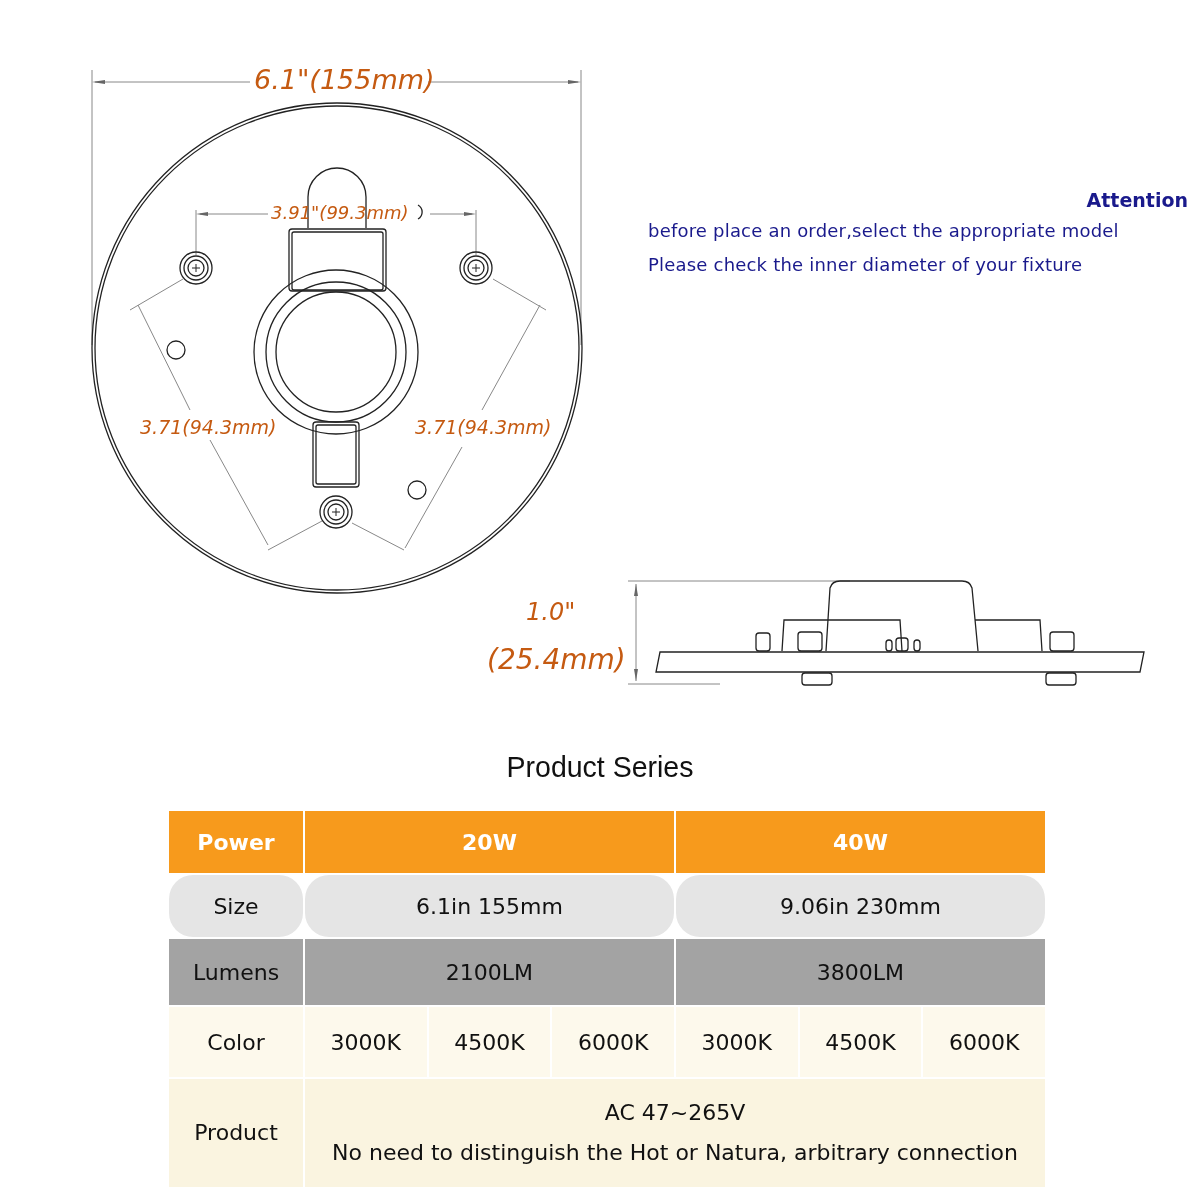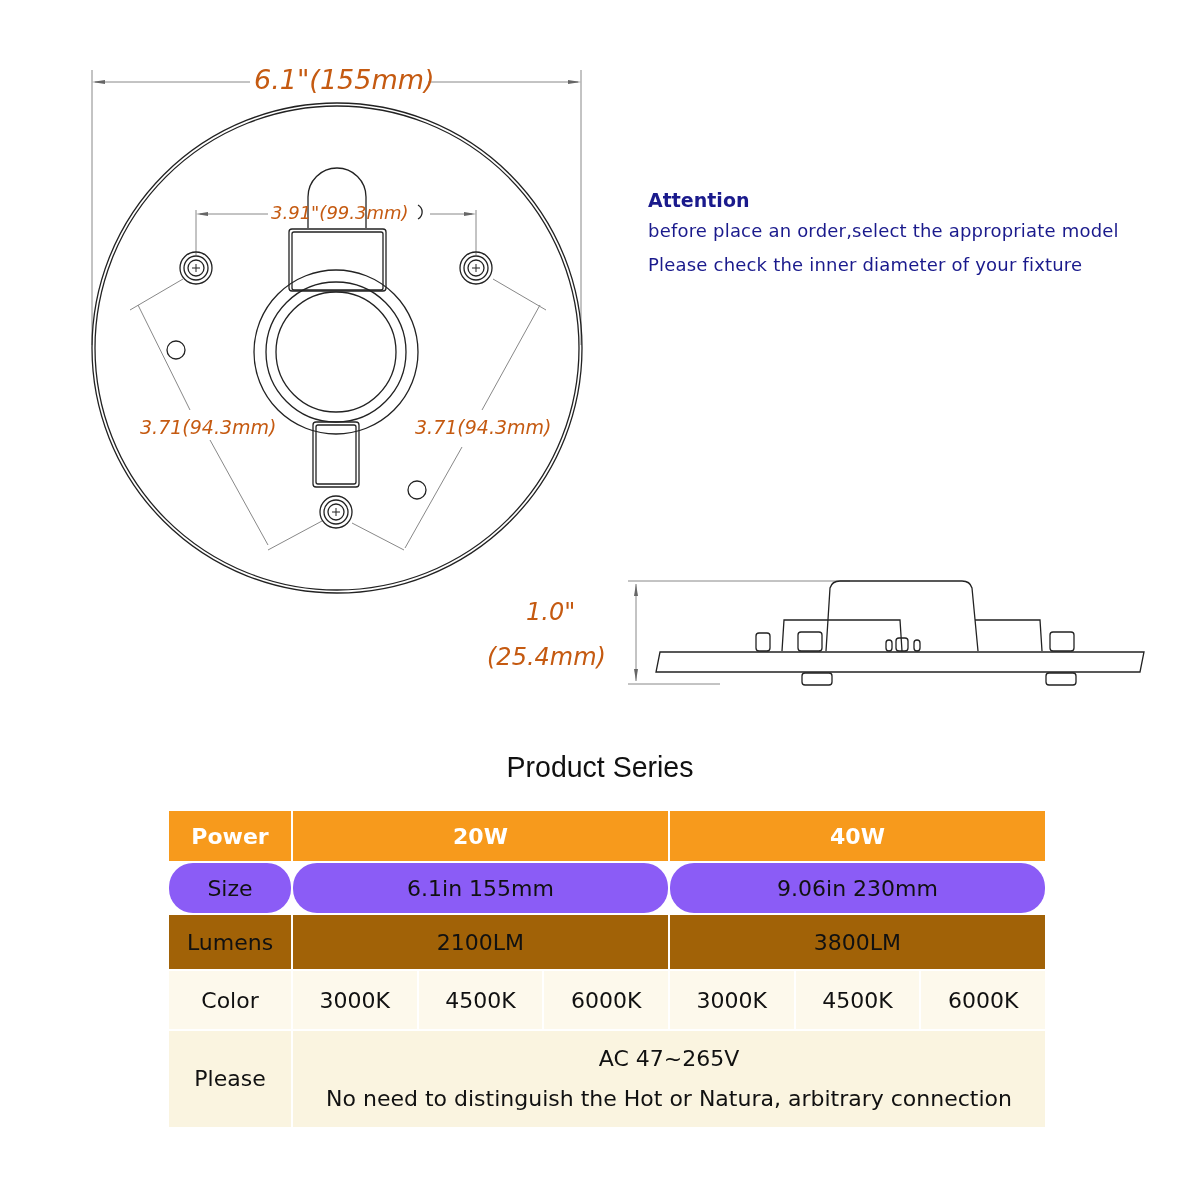--- a/index.html
+++ b/index.html
@@ -1,27 +1,27 @@
 <!DOCTYPE html>
 <html><head>
   <meta charset="utf-8">
   <style>
     html, body { margin: 0; padding: 0; background: #ffffff; }
     body { width: 1200px; height: 1200px; position: relative; overflow: hidden; font-family: "DejaVu Sans", sans-serif; }
     .abs { position: absolute; }
     .dim-label { color: #c55a11; font-style: italic; font-family: "DejaVu Sans", sans-serif; white-space: nowrap; }
     .attention { left: 648px; top: 186px; width: 540px; color: #1a1a8c; font-family: "DejaVu Sans", sans-serif; }
-    .attention .title { font-weight: bold; font-size: 19px; line-height: 28px; }
+    .attention .title { font-weight: bold; font-size: 19px; line-height: 28px; text-align: right; }
     .attention .body { font-size: 18px; line-height: 33.5px; letter-spacing: 0.2px; }
     .series-title { left: 0; width: 1200px; top: 750px; text-align: center; font-family: "Liberation Sans", sans-serif; font-size: 30px; color: #111; transform: scaleX(0.95); }
     table.spec { position: absolute; left: 167px; top: 809px; width: 880px; border-collapse: separate; border-spacing: 2px 2px; font-family: "DejaVu Sans", sans-serif; font-size: 22px; color: #111; }
-    table.spec td, table.spec th { text-align: center; padding: 0; }
+    table.spec td, table.spec th { text-align: center; padding: 6px; }
     table.spec th { background: #f79a1c; color: #ffffff; font-weight: bold; height: 50px; }
-    table.spec tr.r1 td { background: #8b5cf6; height: 50px; border-radius: 24px; }
-    table.spec tr.r2 td { background: #a16207; height: 54px; }
+    table.spec tr.r1 td { background: #e5e5e5; height: 50px; border-radius: 24px; }
+    table.spec tr.r2 td { background: #a3a3a3; height: 54px; }
     table.spec tr.r3 td { background: #fdf9ec; height: 58px; }
     table.spec tr.r4 td { background: #faf4e0; height: 96px; line-height: 40px; }
     table.spec td.rowhead { width: 122px; }
   </style>
 </head>
 <body>
 
 <svg class="abs" style="left:0;top:0" width="620" height="620" viewBox="0 0 620 620">
   <g stroke="#888" stroke-width="1" fill="none">
 
@@ -133,21 +133,21 @@
     <rect x="886" y="640" width="6" height="11" rx="3"></rect>
     <rect x="896" y="638" width="12" height="13" rx="3"></rect>
     <rect x="914" y="640" width="6" height="11" rx="3"></rect>
 
     <rect x="802" y="673" width="30" height="12" rx="3"></rect>
     <rect x="1046" y="673" width="30" height="12" rx="3"></rect>
   </g>
 </svg>
 
 <div class="abs dim-label" style="left:526px;top:598px;font-size:24px;">1.0"</div>
-<div class="abs dim-label" style="left:487px;top:643px;font-size:24px;">(25.4mm)</div>
+<div class="abs dim-label" style="left:487px;top:643px;font-size:28px;">(25.4mm)</div>
 
 <div class="abs series-title">Product Series</div>
 
 <table class="spec">
   <tbody>
       <tr>
     <th class="rowhead">Power</th>
     <th colspan="3">20W</th>
     <th colspan="3">40W</th>
   </tr>
@@ -164,20 +164,20 @@
   <tr class="r3">
     <td class="rowhead">Color</td>
     <td>3000K</td>
     <td>4500K</td>
     <td>6000K</td>
     <td>3000K</td>
     <td>4500K</td>
     <td>6000K</td>
   </tr>
   <tr class="r4">
-    <td class="rowhead">Please</td>
+    <td class="rowhead">Product</td>
     <td colspan="6">
       <div>AC 47~265V</div>
       <div>No need to distinguish the Hot or Natura, arbitrary connection</div>
     </td>
   </tr>
 </tbody>
   </table>
 
 </body></html>

